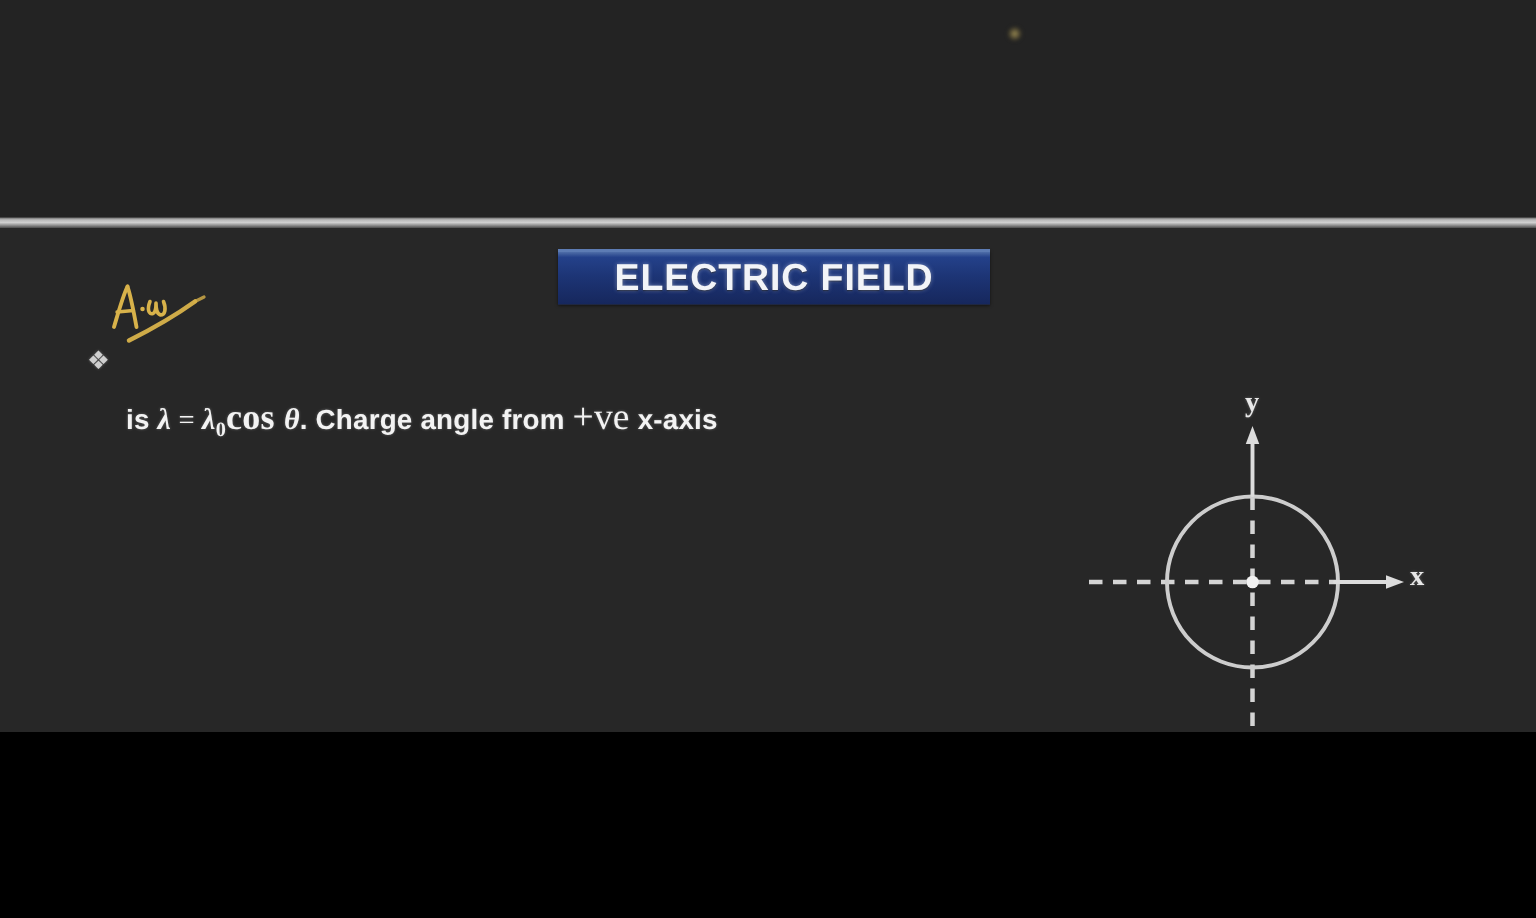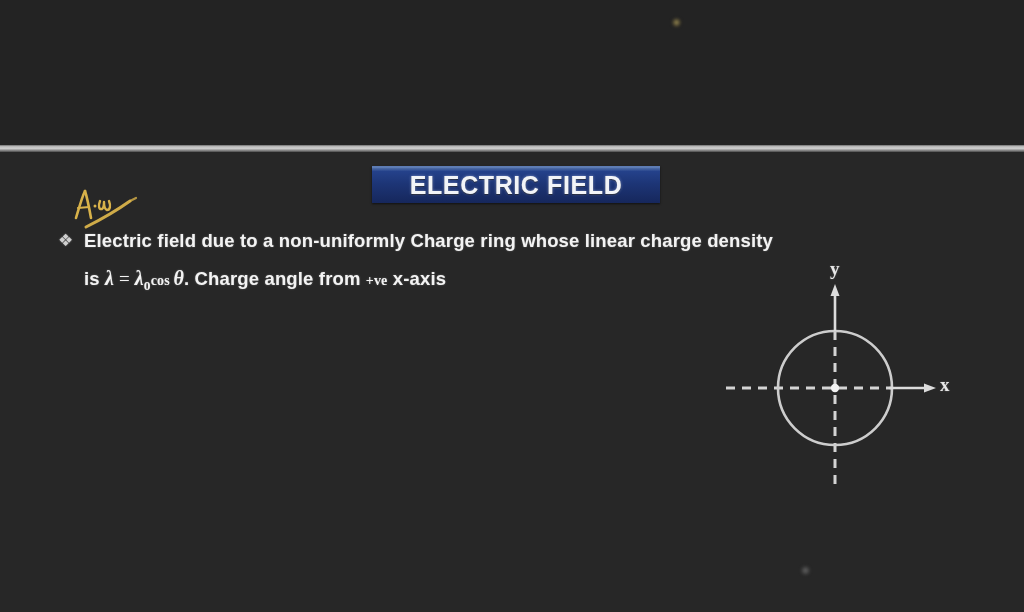--- a/index.html
+++ b/index.html
@@ -8,21 +8,21 @@
     padding: 0;
     background: #000;
   }
   body {
     font-family: "Liberation Sans", sans-serif;
   }
 
   #slide {
     position: relative;
     width: 1024px;
-    height: 612px;
+    height: 488px;
     overflow: hidden;
     background: #262626;
   }
 
   
   .band-top {
     position: absolute;
     left: 0; top: 0;
     width: 1024px; height: 145px;
     background: #232323;
@@ -124,38 +124,38 @@
   .mathsym {
     font-family: "Liberation Serif", serif;
     font-style: italic;
     font-weight: bold;
     font-size: 20px;
   }
   .mathsym-up {
     font-family: "Liberation Serif", serif;
     font-style: normal;
     font-weight: bold;
-    font-size: 14px;
+    font-size: 24px;
   }
   .sub {
     font-family: "Liberation Serif", serif;
     font-style: normal;
     font-weight: bold;
     font-size: 13.5px;
     vertical-align: sub;
   }
   .op {
     font-family: "Liberation Serif", serif;
     font-weight: normal;
     font-size: 19px;
   }
   .plusve {
     font-family: "Liberation Serif", serif;
-    font-weight: bold;
-    font-size: 14px;
+    font-weight: normal;
+    font-size: 25px;
   }
 
   
   .diagram {
     position: absolute;
     left: 712px; top: 252px;
     width: 270px; height: 250px;
   }
   .axis-label {
     position: absolute;
@@ -194,21 +194,20 @@
         <path d="M34,21 C32,26 33,30 36,29 C38,28 38,24 38,22 C38,25 38,29 41,30 C44,30 45,26 43,21" stroke-width="2.4"></path>
         <path d="M20,47 C34,40 50,31 64,21" stroke-width="3.0" stroke-opacity="0.95"></path>
         <path d="M64,21 C66,20 68,19 70,18" stroke-width="2.2" stroke-opacity="0.8"></path>
       </g>
     </svg>
   </div>
 
   <div class="bullet-block">
     <div class="bullet-row">
       <span class="bullet-glyph">❖</span>
-      <span class="body-line">Electric field due to a non-uniformly Charge ring whose linear charge density</span>
     </div>
     <div class="body-line line-two">
       <span>is </span><span class="mathsym">λ</span><span class="op"> = </span><span class="mathsym">λ</span><span class="sub">0</span><span class="mathsym-up">cos </span><span class="mathsym">θ</span><span>. Charge angle from </span><span class="plusve">+ve</span><span> x-axis</span>
     </div>
   </div>
 
   <div class="diagram">
     <svg width="270" height="250" viewBox="0 0 270 250">
 
       <g stroke="#d4d4d4" stroke-width="3" stroke-linecap="butt" fill="none">

